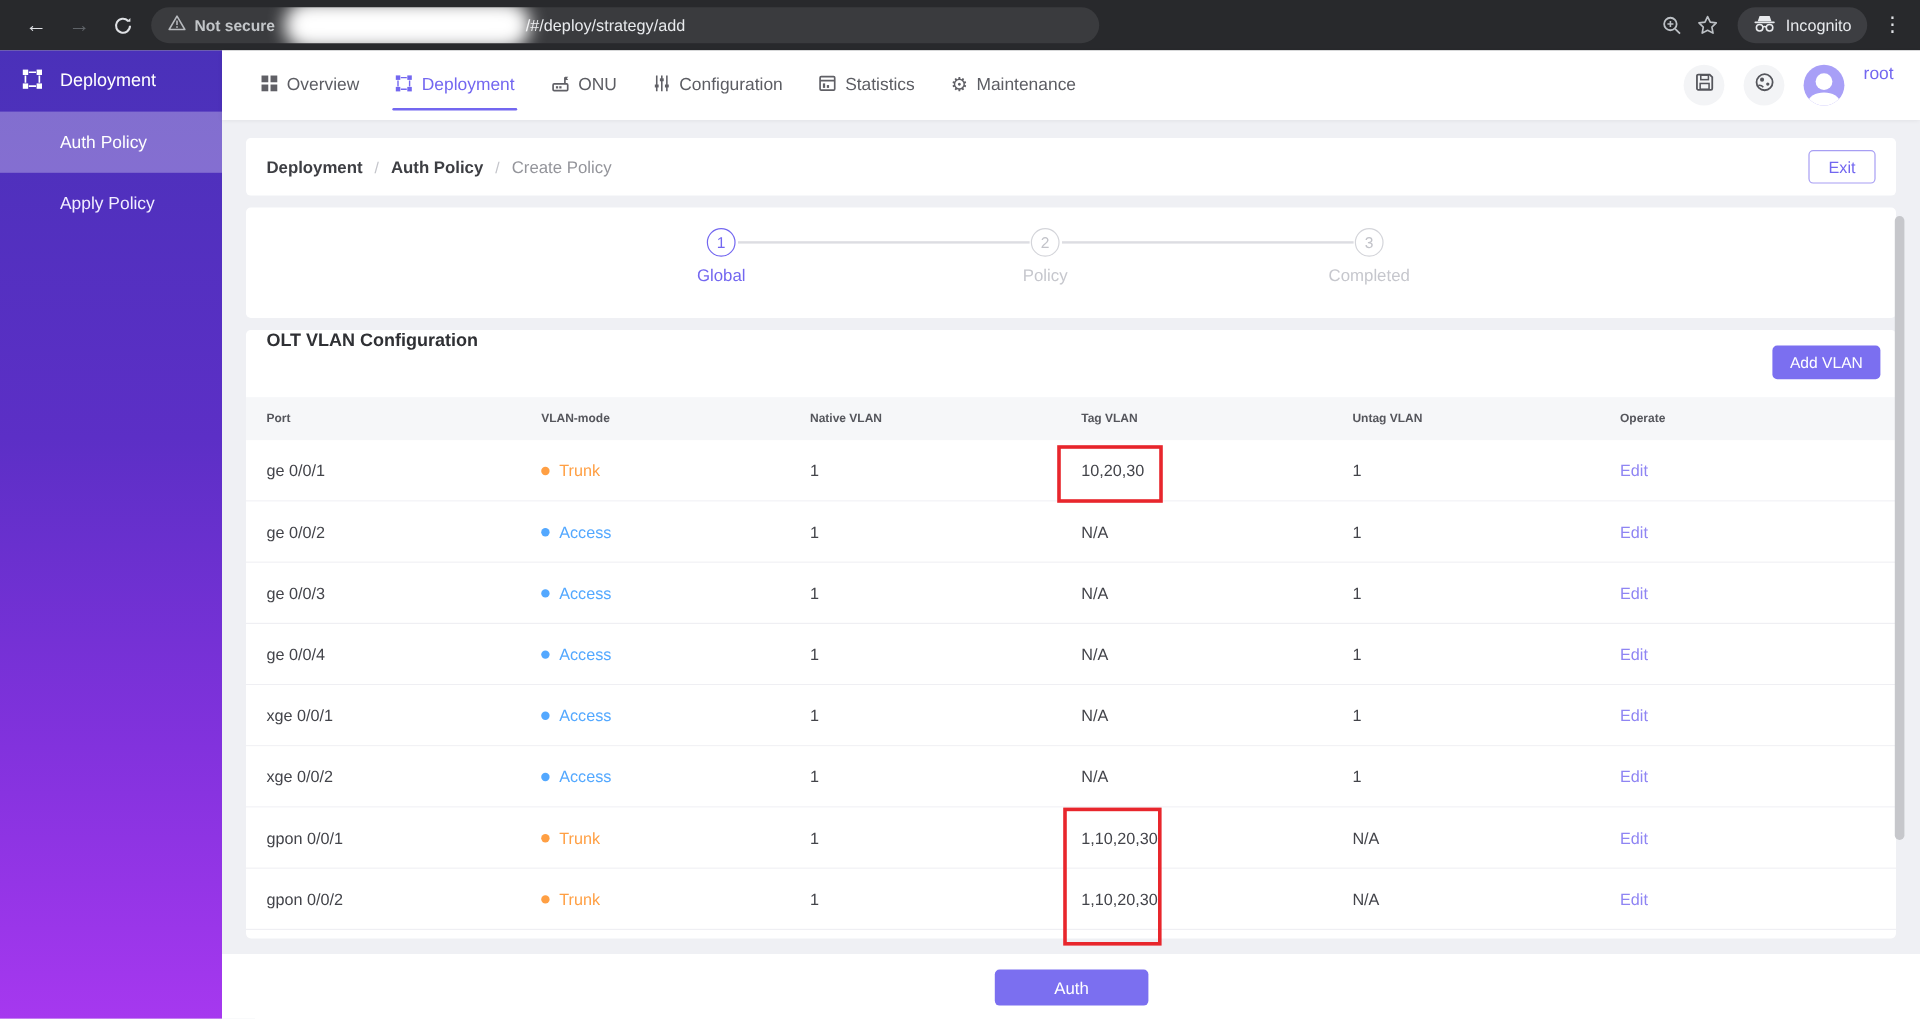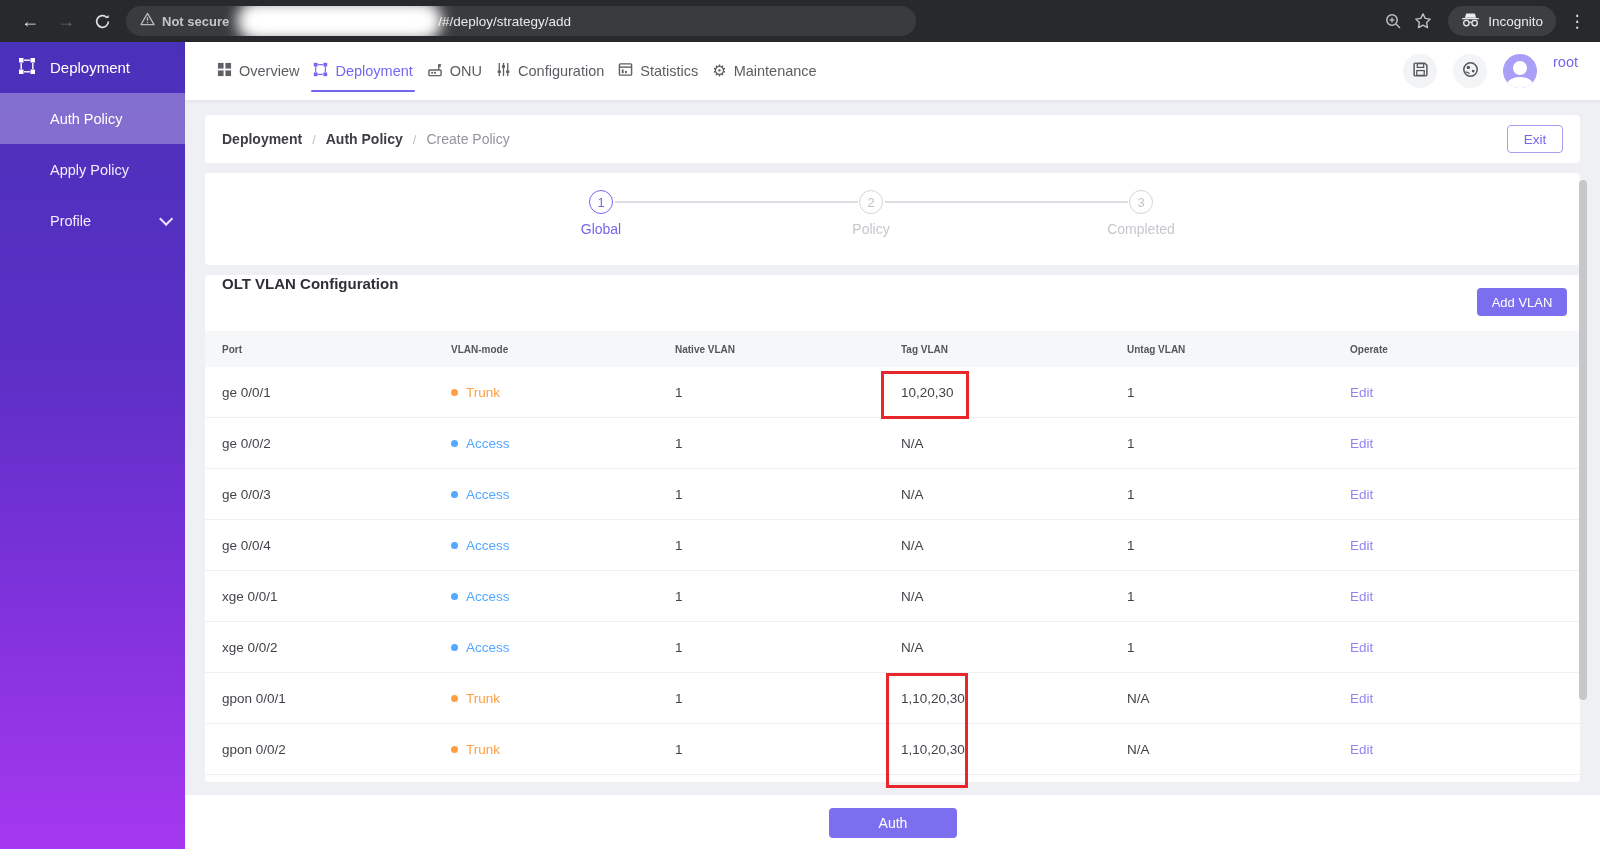--- a/index.html
+++ b/index.html
@@ -37,21 +37,21 @@
     color:#ffffff; font-size:15px; }
   .side-item { height:51px; display:flex; align-items:center; padding-left:50px; padding-right:16px;
     color:#f1edff; font-size:14.5px; }
   .side-item.active { background:rgba(255,255,255,0.30); color:#ffffff; }
   .chev { margin-left:auto; width:10px; height:10px; border-right:2px solid #e8e2ff;
     border-bottom:2px solid #e8e2ff; transform:rotate(45deg) translateY(-3px); }
 
   
   .app-header { position:absolute; left:185px; top:42px; width:1415px; height:58px; background:#ffffff;
     box-shadow:0 1px 4px rgba(0,0,0,0.08); display:flex; align-items:center; z-index:5; }
-  .topnav { display:flex; align-items:center; gap:14px; padding-left:32px; height:100%; }
+  .topnav { display:flex; align-items:center; gap:30px; padding-left:32px; height:100%; }
   .nav-item { display:flex; align-items:center; gap:7px; color:#5c5d63; font-size:14.5px; height:100%;
     position:relative; cursor:pointer; }
   .nav-item svg { stroke:#606066; fill:none; }
   .nav-item .nfill { fill:#606066; stroke:none; }
   .nav-item.active { color:#7367f0; }
   .nav-item.active svg { stroke:#7367f0; }
   .nav-item.active .nfill { fill:#7367f0; }
   .nav-item.active::after { content:""; position:absolute; left:-2px; right:-2px; bottom:8px;
     height:2px; background:#7367f0; border-radius:1px; }
   .gear-glyph { font-size:16px; color:#606066; line-height:1; font-family:"DejaVu Sans",sans-serif; }
@@ -178,24 +178,20 @@
           </svg>
       </span>
       <span>Deployment</span>
     </div>
     <div class="side-item active">
       <span>Auth Policy</span>
     </div>
     <div class="side-item">
       <span>Apply Policy</span>
     </div>
-    <div class="side-item">
-      <span>Profile</span>
-      <span class="chev"></span>
-    </div>
   </aside>
 
   <header class="app-header">
     <nav class="topnav">
       <div class="nav-item">
         <span>
           <svg width="15" height="15" viewBox="0 0 16 16">
               <rect class="nfill" x="1" y="1" width="6" height="6"></rect>
               <rect class="nfill" x="9" y="1" width="6" height="6"></rect>
               <rect class="nfill" x="1" y="9" width="6" height="6"></rect>

